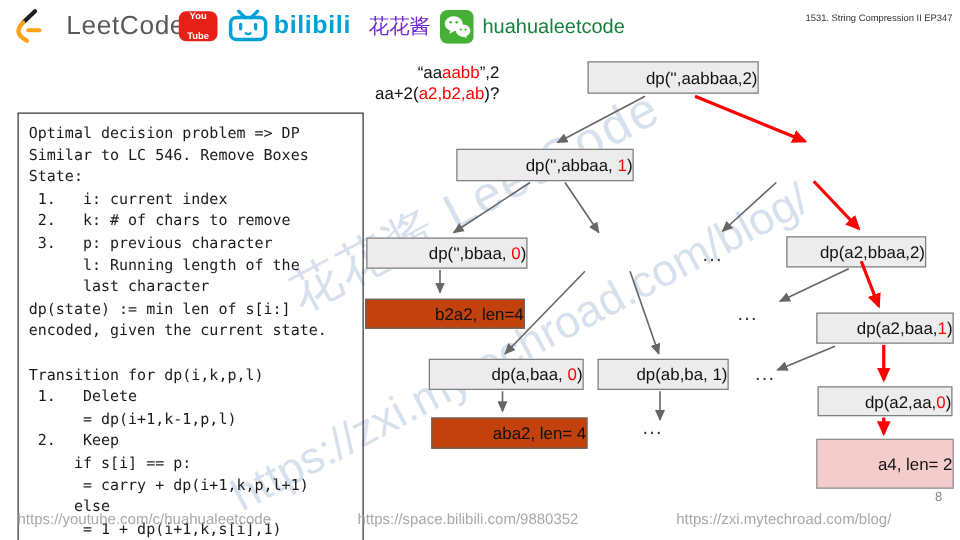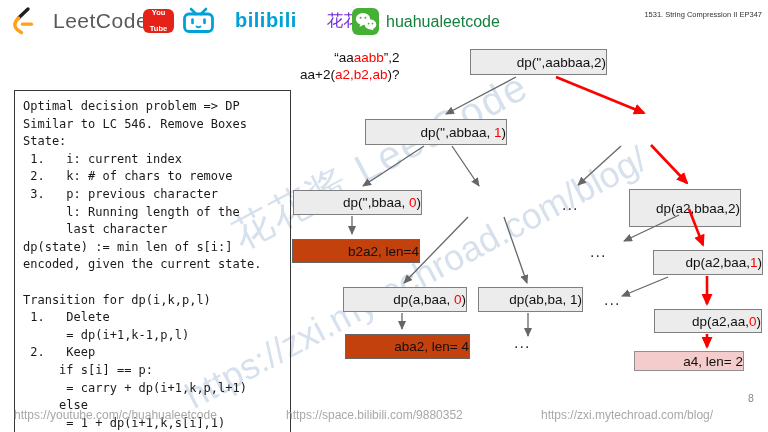--- a/index.html
+++ b/index.html
@@ -7,21 +7,21 @@
               font-family:"Liberation Sans", sans-serif; }
   #stage { position:relative; width:768px; height:432px; background:#fff; }
 
   
   .hdr { position:absolute; top:0; left:0; width:768px; height:40px; z-index:7; }
   .lc-logo { position:absolute; left:10px; top:6px; display:flex; align-items:center; }
   .lc-text { font-size:21px; color:#595959; margin-left:17px; letter-spacing:.5px; }
   .yt { position:absolute; left:143px; top:9px; width:31px; height:24px; background:#e62117;
         border-radius:6px; color:#fff; font-weight:bold; font-size:7.5px; line-height:8.5px;
         display:flex; flex-direction:column; align-items:center; justify-content:space-between; }
-  .bili { position:absolute; left:182px; top:7px; display:flex; align-items:center;gap:16px; }
+  .bili { position:absolute; left:182px; top:7px; display:flex; align-items:center; }
   .bili-name { font-size:20px; font-weight:bold; color:#00a1d6; margin-left:4px; letter-spacing:.5px; }
   .bili-cn { font-size:16.5px; color:#6d28d9; margin-left:14px; }
   .wc { position:absolute; left:352px; top:8px; display:flex; align-items:center; }
   .wc-name { font-size:16px; color:#15803d; margin-left:7px; }
   .ep { position:absolute; left:628px; top:10px; width:134px; font-size:7.5px; color:#333; text-align:right; }
 
   
   .wm { position:absolute; z-index:1; color:rgba(147,177,207,0.38); white-space:nowrap;
         transform:rotate(-28deg); transform-origin:left center; pointer-events:none; }
   #wm1 { left:235px; top:210px; font-size:40px; letter-spacing:2px; }
@@ -127,31 +127,31 @@
   <div class="caption">
     <div><span>“aa</span><span class="red">aabb</span><span>”,2</span></div>
     <div><span>aa+2(</span><span class="red">a2,b2,ab</span><span>)?</span></div>
   </div>
 
   <div class="node" style="left:470px;top:49px;width:137px;height:26px"><span>dp('',aabbaa,2)</span><span class="red"></span><span></span></div>
 
   <div class="node" style="left:365px;top:119px;width:142px;height:26px"><span>dp('',abbaa, </span><span class="red">1</span><span>)</span></div>
 
   <div class="node" style="left:293px;top:190px;width:129px;height:25px"><span>dp('',bbaa, </span><span class="red">0</span><span>)</span></div>
-  <div class="node" style="left:629px;top:189px;width:112px;height:38px"><span>dp(a2,bbaa,2)</span><span class="red"></span><span></span></div>
+  <div class="node" style="left:629px;top:189px;width:112px;height:25px"><span>dp(a2,bbaa,2)</span><span class="red"></span><span></span></div>
 
   <div class="node green" style="left:292px;top:239px;width:128px;height:24px"><span>b2a2, len=4</span></div>
 
   <div class="node" style="left:343px;top:287px;width:124px;height:25px"><span>dp(a,baa, </span><span class="red">0</span><span>)</span></div>
   <div class="node" style="left:478px;top:287px;width:105px;height:25px"><span>dp(ab,ba, 1)</span><span class="red"></span><span></span></div>
   <div class="node" style="left:653px;top:250px;width:110px;height:25px"><span>dp(a2,baa,</span><span class="red">1</span><span>)</span></div>
   <div class="node" style="left:654px;top:309px;width:108px;height:24px"><span>dp(a2,aa,</span><span class="red">0</span><span>)</span></div>
 
   <div class="node green" style="left:345px;top:334px;width:125px;height:25px"><span>aba2, len= 4</span></div>
-  <div class="node pink" style="left:634px;top:351px;width:110px;height:20px"><span>a4, len= 2</span></div>
+  <div class="node pink" style="left:653px;top:351px;width:110px;height:40px"><span>a4, len= 2</span></div>
 
   <div class="dots" style="left:562px;top:196px">...</div>
   <div class="dots" style="left:590px;top:243px">...</div>
   <div class="dots" style="left:604px;top:291px">...</div>
   <div class="dots" style="left:514px;top:334px">...</div>
 
   <svg class="arrows" width="768" height="432">
     <defs>
       <marker id="ag" markerUnits="userSpaceOnUse" markerWidth="9" markerHeight="8" refX="8" refY="4" orient="auto">
         <path d="M0,0 L9,4 L0,8 Z" fill="#666"></path>

